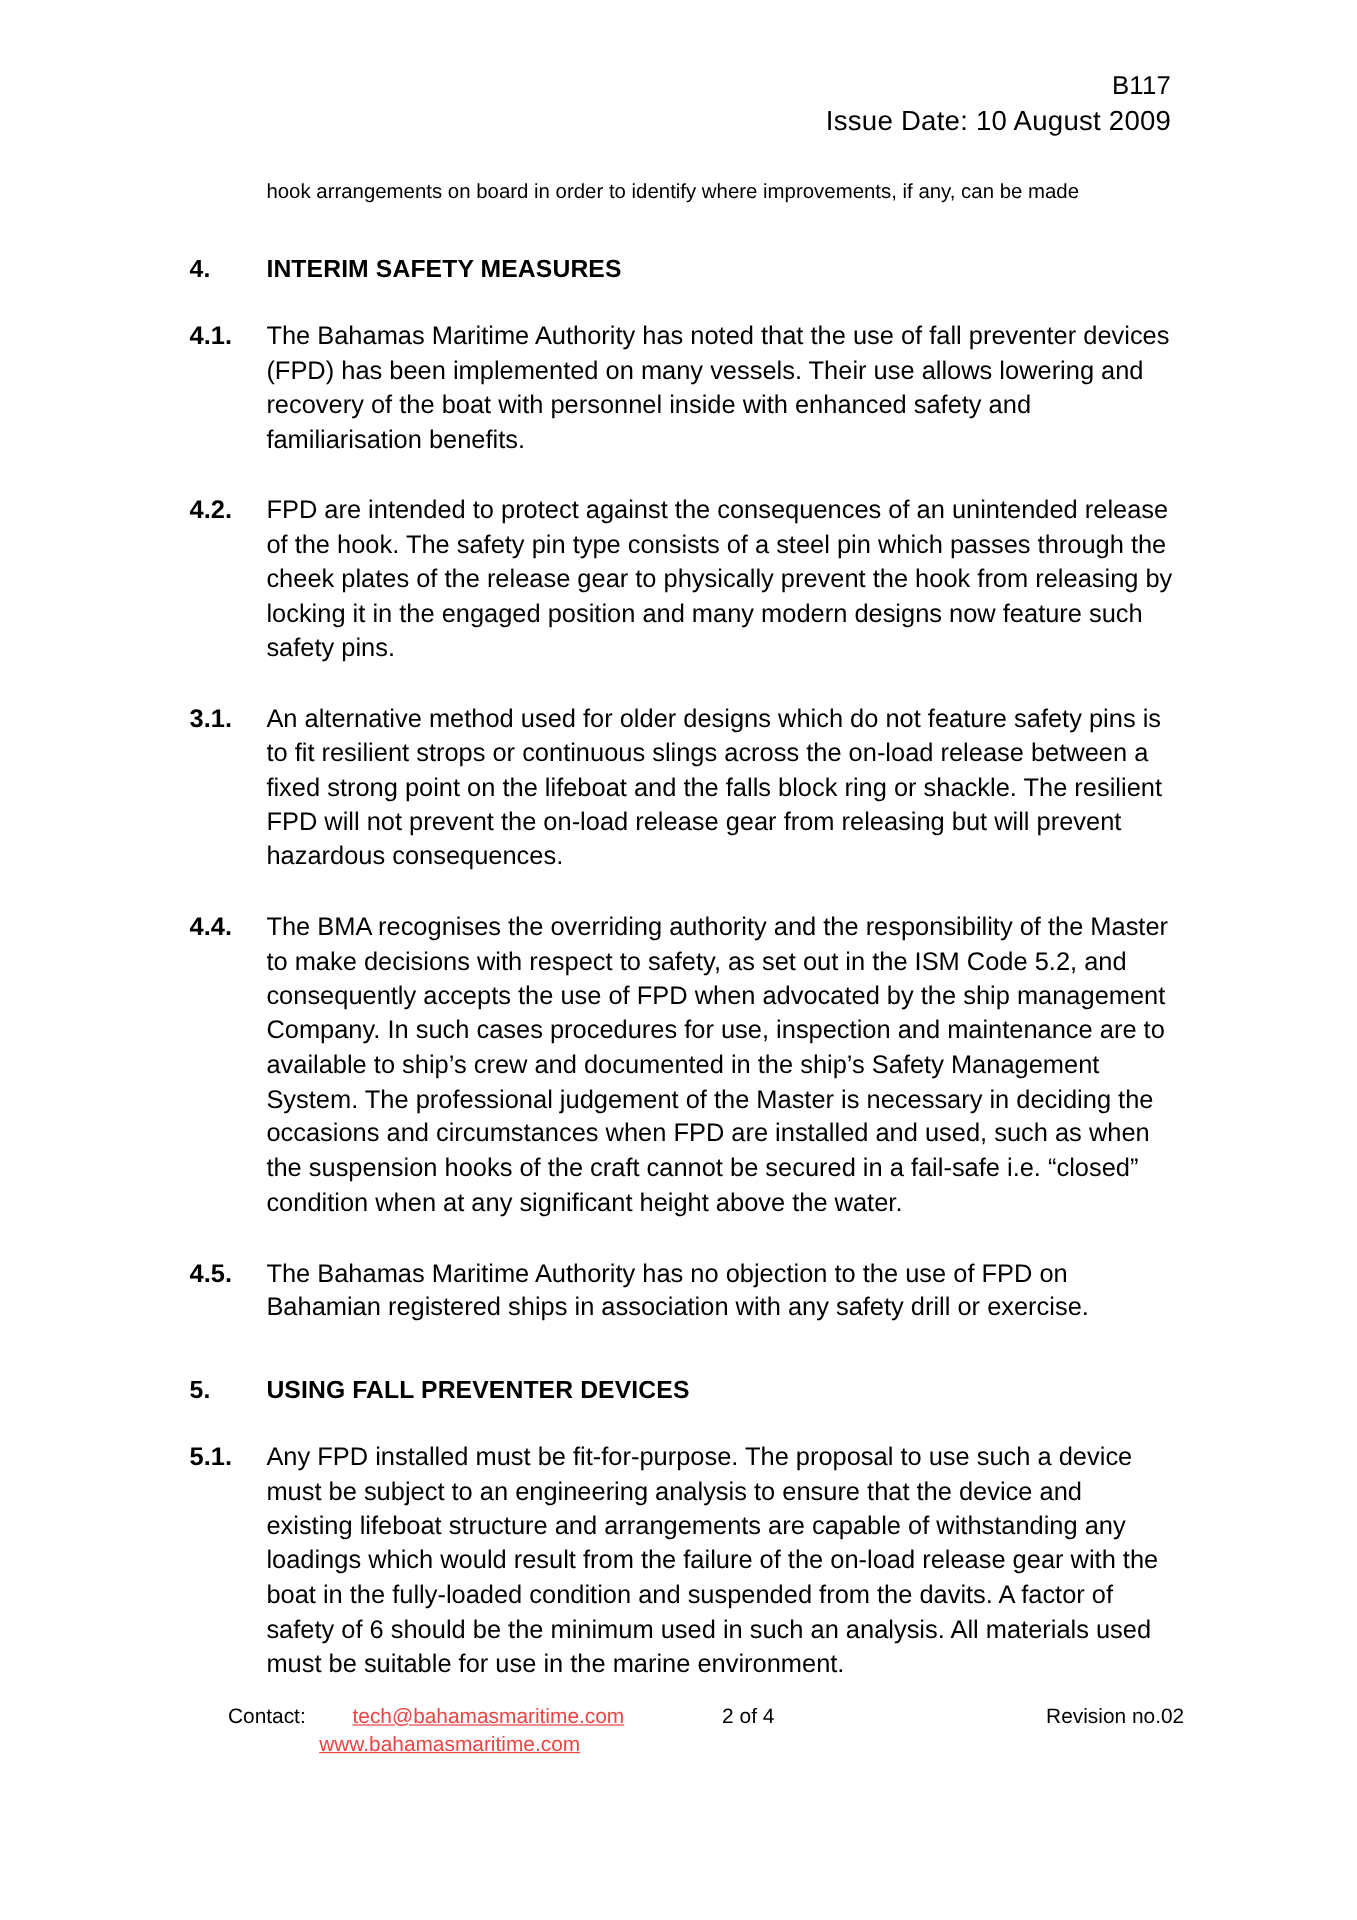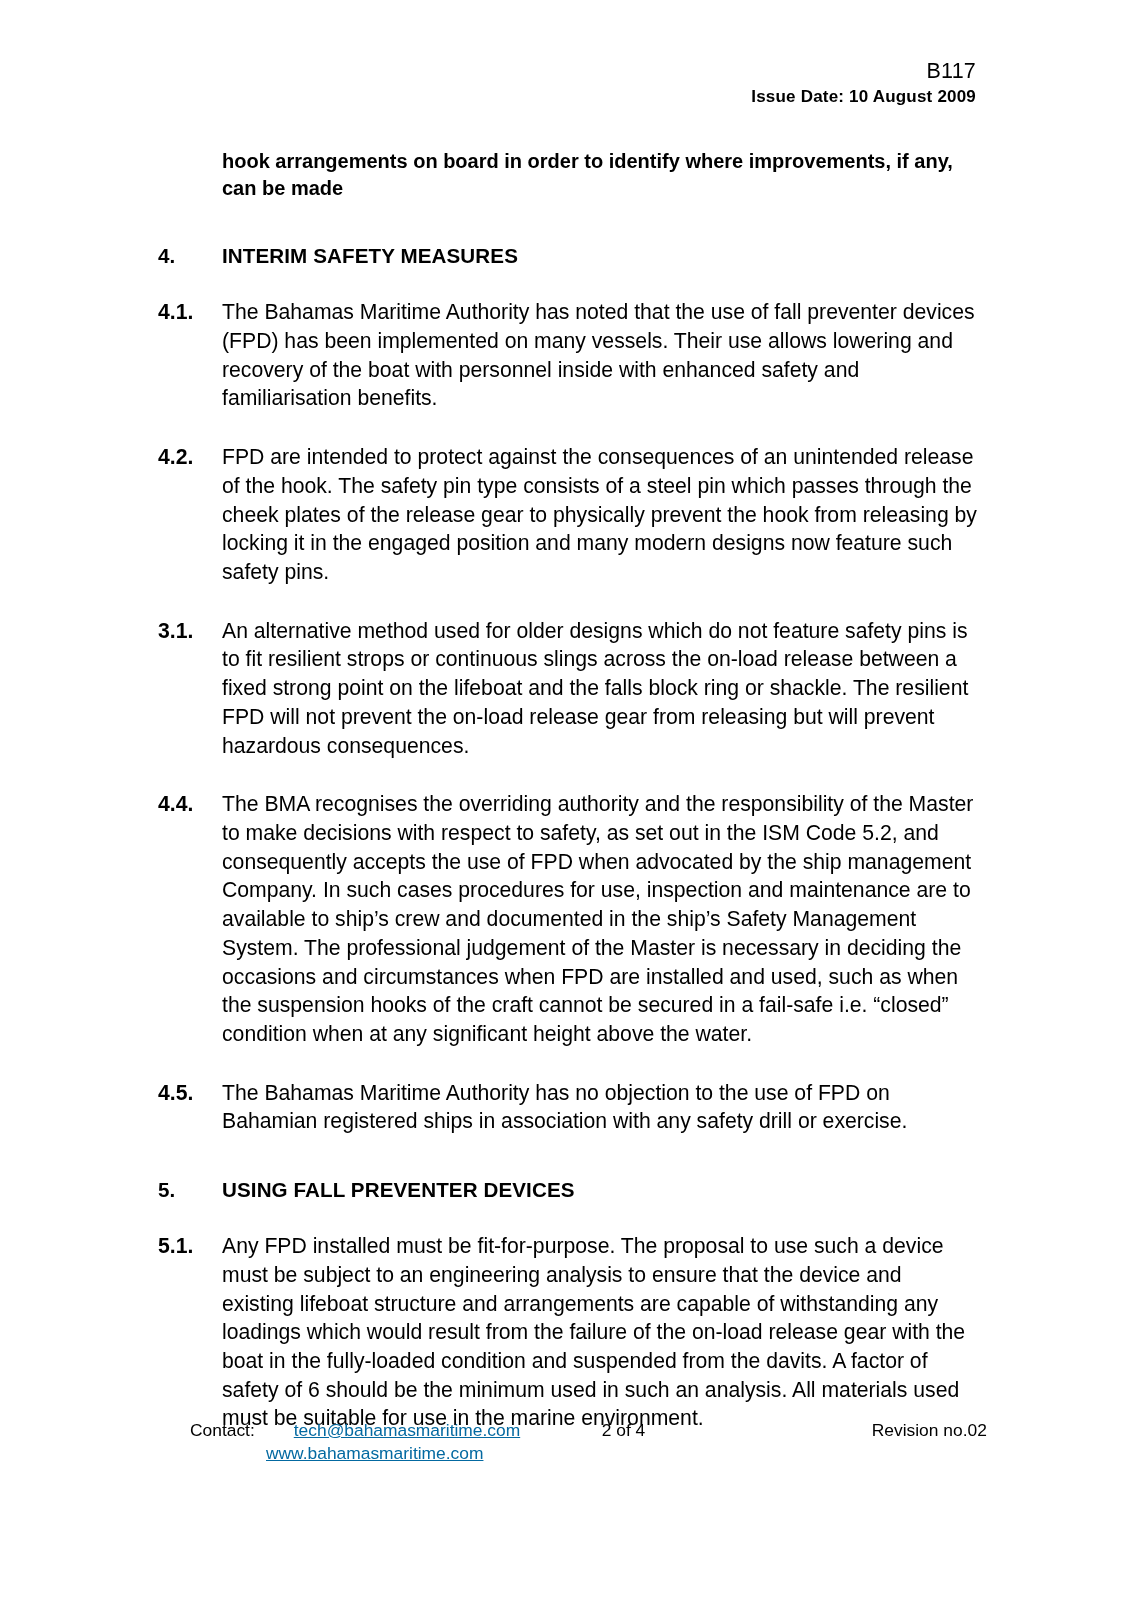--- a/index.html
+++ b/index.html
@@ -26,41 +26,39 @@
     top: 58px;
     right: 155px;
     text-align: right;
     line-height: 1.30;
   }
   .doc-header .doc-code {
     font-size: 21.5px;
     letter-spacing: 0.2px;
   }
   .doc-header .doc-issue-date {
-    font-size: 17px;
+    font-size: 23px;
     letter-spacing: 0.2px;
-    font-weight: bold;
   }
 
   
   .body-area {
     position: absolute;
     left: 158px;
     top: 148px;
     width: 820px;
   }
 
   
   .intro-para {
     margin: 0 0 0 64px;
     width: 752px;
-    font-size: 20px;
+    font-size: 17px;
     line-height: 1.355;
     text-align: left;
-    font-weight: bold;
   }
 
   
   .section-heading {
     display: flex;
     margin-top: 42px;
     font-weight: bold;
     font-size: 20.6px;
     letter-spacing: 0.1px;
   }
@@ -107,21 +105,21 @@
     gap: 30px;
   }
   .footer-contact-label {
     flex: 0 0 auto;
     margin-right: 9px;
   }
   .footer-links {
     flex: 0 0 250px;
   }
   .footer-link {
-    color: #0369a1;
+    color: #ef4444;
     text-decoration: underline;
     display: block;
   }
   .footer-page {
     flex: 0 0 240px;
     margin-left: 28px;
   }
   .footer-revision {
     flex: 0 0 auto;
     margin-top: 16px;

